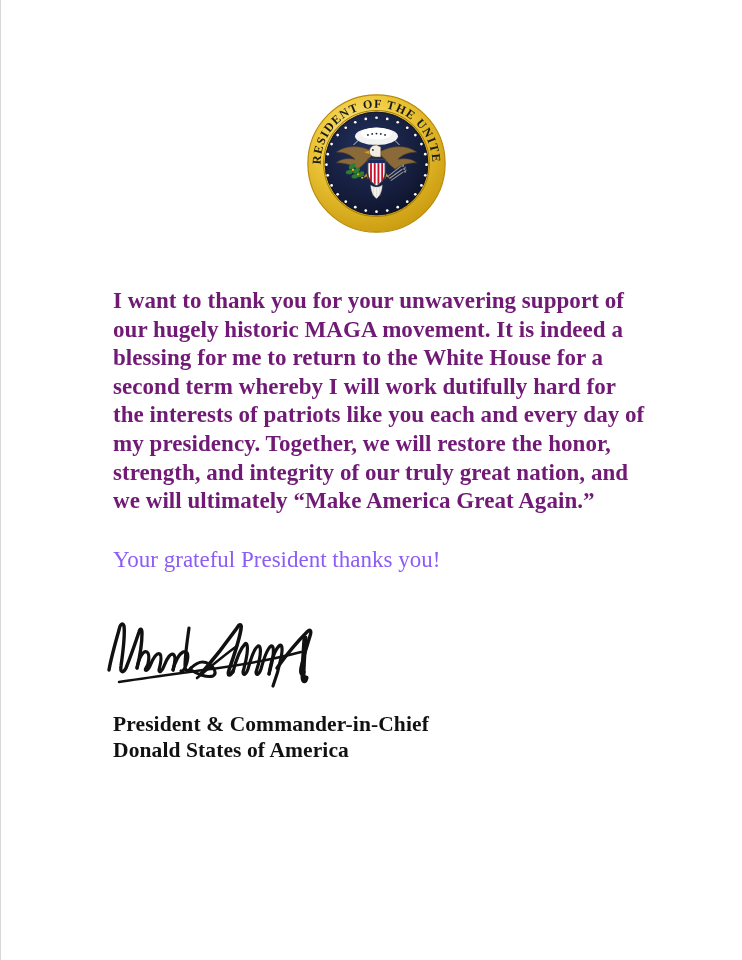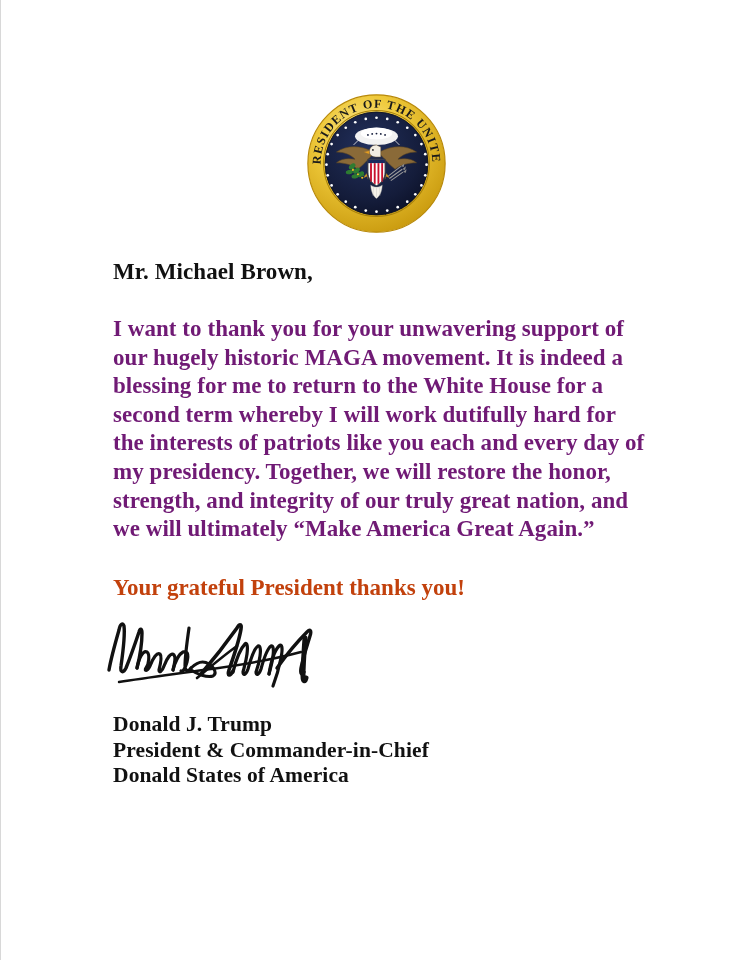--- a/index.html
+++ b/index.html
@@ -50,22 +50,22 @@
     font-weight: bold;
     color: #701a75;
     line-height: 28.6px;
     letter-spacing: 0.05px;
     white-space: pre-line;
   }
   .closing {
     margin: 0;
     padding-top: 30px;
     font-size: 23px;
-    font-weight: bold;
-    color: #c2410c;
+    font-weight: normal;
+    color: #8b5cf6;
     line-height: 28px;
   }
 
   
   .signature {
     position: absolute;
     left: 104px;
     top: 608px;
     width: 232px;
     height: 84px;
@@ -229,21 +229,20 @@
                C104,134 96,134 92,130 Z" fill="#F5F2EA" stroke="#9A9A9A" stroke-width="0.6"></path>
       <g stroke="#BBBBBB" stroke-width="0.5">
         <line x1="96" y1="133" x2="95" y2="145"></line>
         <line x1="100" y1="134" x2="100" y2="147"></line>
         <line x1="104" y1="133" x2="105" y2="145"></line>
       </g>
     </svg>
   </div>
 
   <div class="letter">
-    <p class="salutation">Mr. Michael Brown,</p>
     <p class="body-para">I want to thank you for your unwavering support of
 our hugely historic MAGA movement.  It is indeed a
 blessing for me to return to the White House for a
 second term whereby I will work dutifully hard for
 the interests of patriots like you each and every day of
 my presidency.  Together, we will restore the honor,
 strength, and integrity of our truly great nation, and
 we will ultimately “Make America Great Again.”</p>
     <p class="closing">Your grateful President thanks you!</p>
   </div>
@@ -284,18 +283,17 @@
         <path d="M172,60 C182,46 194,32 202,24 C205,21 207,22 205,28
                  C202,38 198,50 196,60 C195,66 197,68 199,64" stroke-width="3.4"></path>
         <path d="M200,30 C199,44 198,58 198,68 C198,74 200,74 201,70" stroke-width="5"></path>
 
         <path d="M14,74 C40,70 70,66 98,62 C130,58 166,52 196,44" stroke-width="2.4"></path>
       </g>
     </svg>
   </div>
 
   <div class="sig-block">
-    <div class="sig-line">Donald J. Trump</div>
     <div class="sig-line">President &amp; Commander-in-Chief</div>
     <div class="sig-line">Donald States of America</div>
   </div>
 
 </div>
 
 </body></html>

